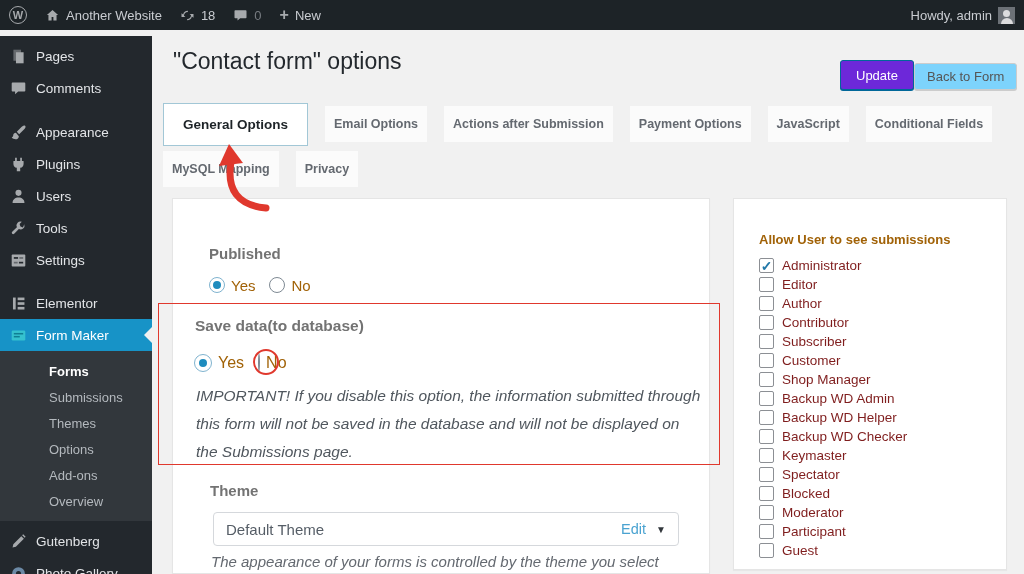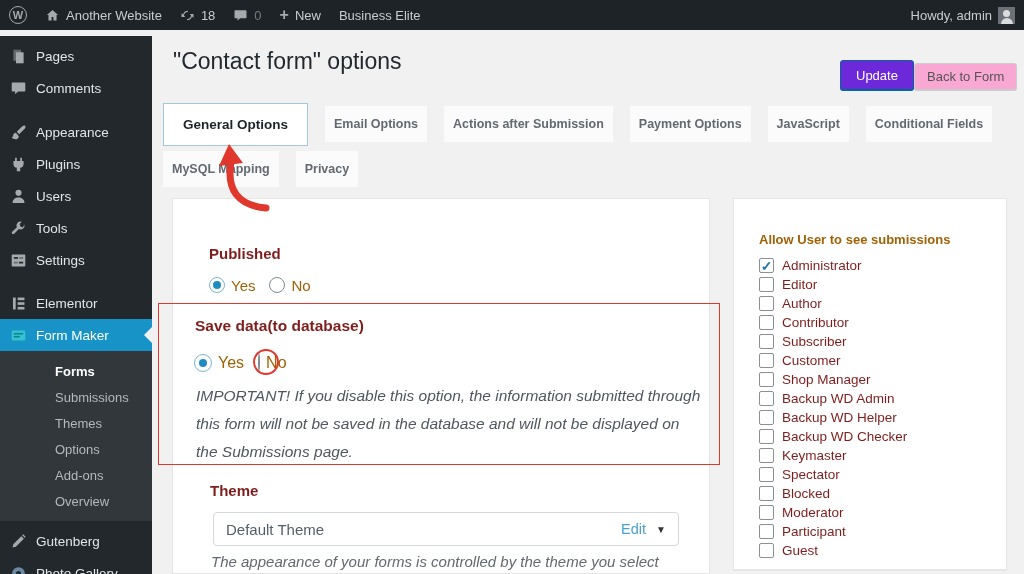--- a/index.html
+++ b/index.html
@@ -25,50 +25,50 @@
   
   .sidebar { position:absolute; top:36px; left:0; width:152px; height:544px; background:#23282d; color:#e2e4e7; }
   .menu-item { position:relative; display:flex; align-items:center; gap:9px; height:32px; padding:0 8px 0 10px;
     font-size:13.5px; cursor:pointer; }
   .menu-item svg { flex:0 0 auto; fill:#a7aaad; }
   .menu-item.sep-above { margin-top:12px; }
   .menu-item.sep-above2 { margin-top:11px; }
   .menu-item.active { background:#1793c7; color:#fff; }
   .menu-item.active::after { content:""; position:absolute; right:0; top:50%; margin-top:-8px;
     border:8px solid transparent; border-right-color:#f1f1f1; }
-  .submenu { background:#32373c; padding:7px 18px;text-align:center; }
+  .submenu { background:#32373c; padding:7px 12px;text-align:center; }
   .submenu-item { height:26px; display:flex; align-items:center; padding-left:37px; font-size:13px; color:#b4b9be; cursor:pointer; }
   .submenu-item.current { color:#fff; font-weight:bold; }
   .menu-item.gutenberg { margin-top:4px; }
 
   
   .content { position:absolute; top:30px; left:152px; width:872px; height:544px; background:#f1f1f1; }
   .page-title { position:absolute; left:21px; top:18px; font-size:23px; font-weight:400; color:#23282d; }
   .btn-update { position:absolute; left:688px; top:30px; height:30px; padding:0 15px; background:#6d28d9;
     border:1px solid #006799; border-radius:3px; color:#fff; font-size:13px; font-family:inherit;
     box-shadow:0 1px 0 #006799; cursor:pointer; }
-  .btn-back { position:absolute; left:762px; top:33px; height:27px; padding:0 12px; background:#f9a8d4;
+  .btn-back { position:absolute; left:762px; top:33px; height:27px; padding:0 12px; background:#7dd3fc;
     border:1px solid #cccccc; border-radius:3px; color:#555; font-size:13px; font-family:inherit;
     box-shadow:0 1px 0 #cccccc; cursor:pointer; }
 
   .tabs-row { position:absolute; display:flex; gap:17px; align-items:flex-start; }
   .tabs-row.row1 { left:11px; top:73px; }
   .tabs-row.row2 { left:11px; top:118px; }
   .tab { background:#fbfbfb; color:#646970; font-size:12.5px; font-weight:bold; padding:11px 9px;
     margin-top:3px; white-space:nowrap; cursor:pointer; }
   .tab.active { background:#fff; color:#1d2327; font-size:13.5px; padding:13px 19px; margin-top:0;
     border:1px solid #a2c7d6; z-index:2; }
 
   .red-arrow { position:absolute; left:60px; top:112px; z-index:6; pointer-events:none; }
 
   .panel { position:absolute; background:#fff; border:1px solid #e5e5e5; box-shadow:0 1px 1px rgba(0,0,0,.04); }
   .main-panel { left:20px; top:168px; width:538px; height:376px; }
   .side-panel { left:581px; top:168px; width:274px; height:372px; }
 
-  .field-label { position:absolute; font-size:15px; font-weight:bold; color:#7f1d1d; }
+  .field-label { position:absolute; font-size:15px; font-weight:bold; color:#737373; }
   .radio-row { position:absolute; display:flex; align-items:flex-start; font-size:15px; color:#a16207; }
   .radio { position:relative; width:16px; height:16px; border:1px solid #7e8993; border-radius:50%;
     background:#fff; margin-right:6px; cursor:pointer; flex:0 0 auto; }
   .radio.selected { border-color:#7fb3cf; }
   .radio.selected::after { content:""; position:absolute; left:3px; top:3px; width:8px; height:8px;
     border-radius:50%; background:#1e8cbe; }
   .radio-label { margin-right:14px; cursor:pointer; }
 
   .red-box { position:absolute; left:6px; top:273px; width:562px; height:162px;
     border:1px solid #e0382d; z-index:5; background:transparent; }
@@ -127,23 +127,20 @@
     </div>
     <div class="ab-item">
       <svg class="ab-icon" width="15" height="15" viewBox="0 0 20 20">
           <path d="M3 3h14c.6 0 1 .4 1 1v8.5c0 .6-.4 1-1 1h-7.4L6 16.8v-3.3H3c-.6 0-1-.4-1-1V4c0-.6.4-1 1-1z"></path>
         </svg>
       <span class="ab-count-dim">0</span>
     </div>
     <div class="ab-item">
       <span class="plus-glyph">+</span>
       <span>New</span>
-    </div>
-    <div class="ab-item">
-      <span>Business Elite</span>
     </div>
     <div class="ab-spacer"></div>
     <div class="ab-item">
       <span>Howdy, admin</span>
       <span class="avatar">
           <span class="head"></span>
           <span class="body"></span>
         </span>
     </div>
   </header>

